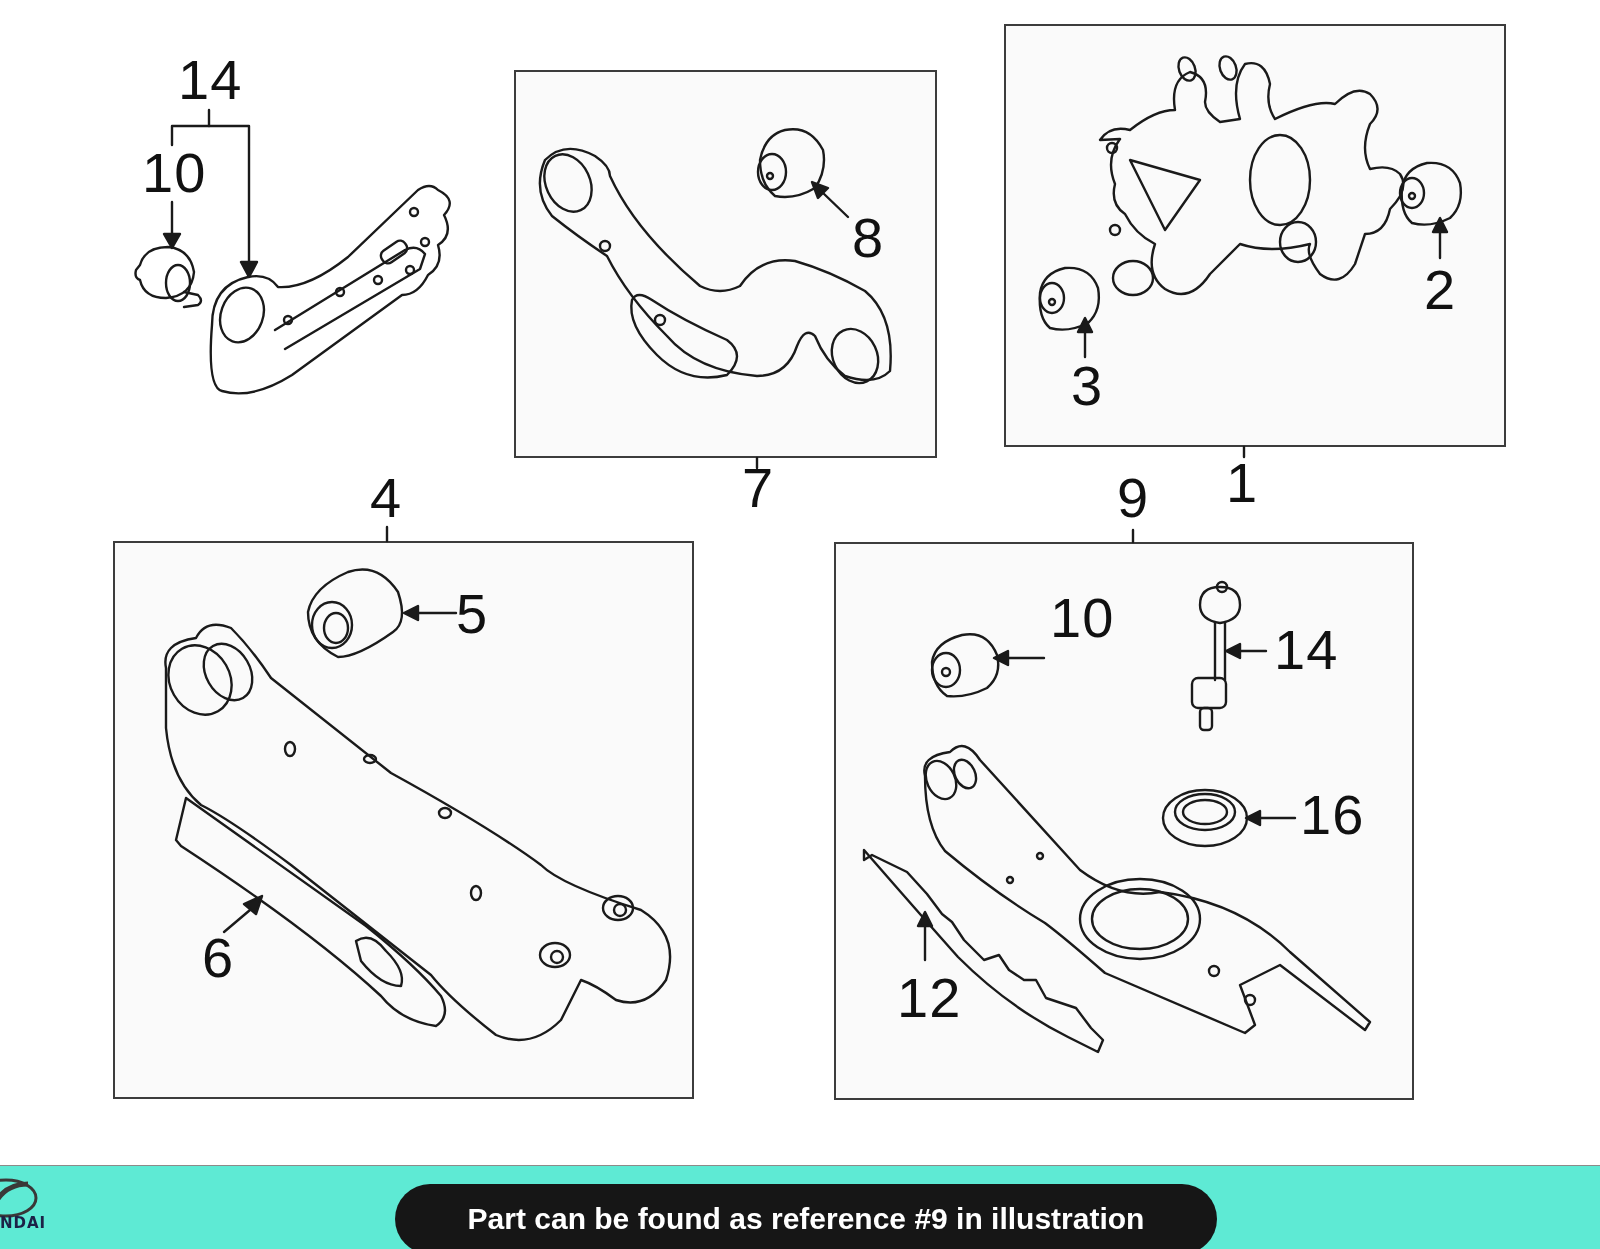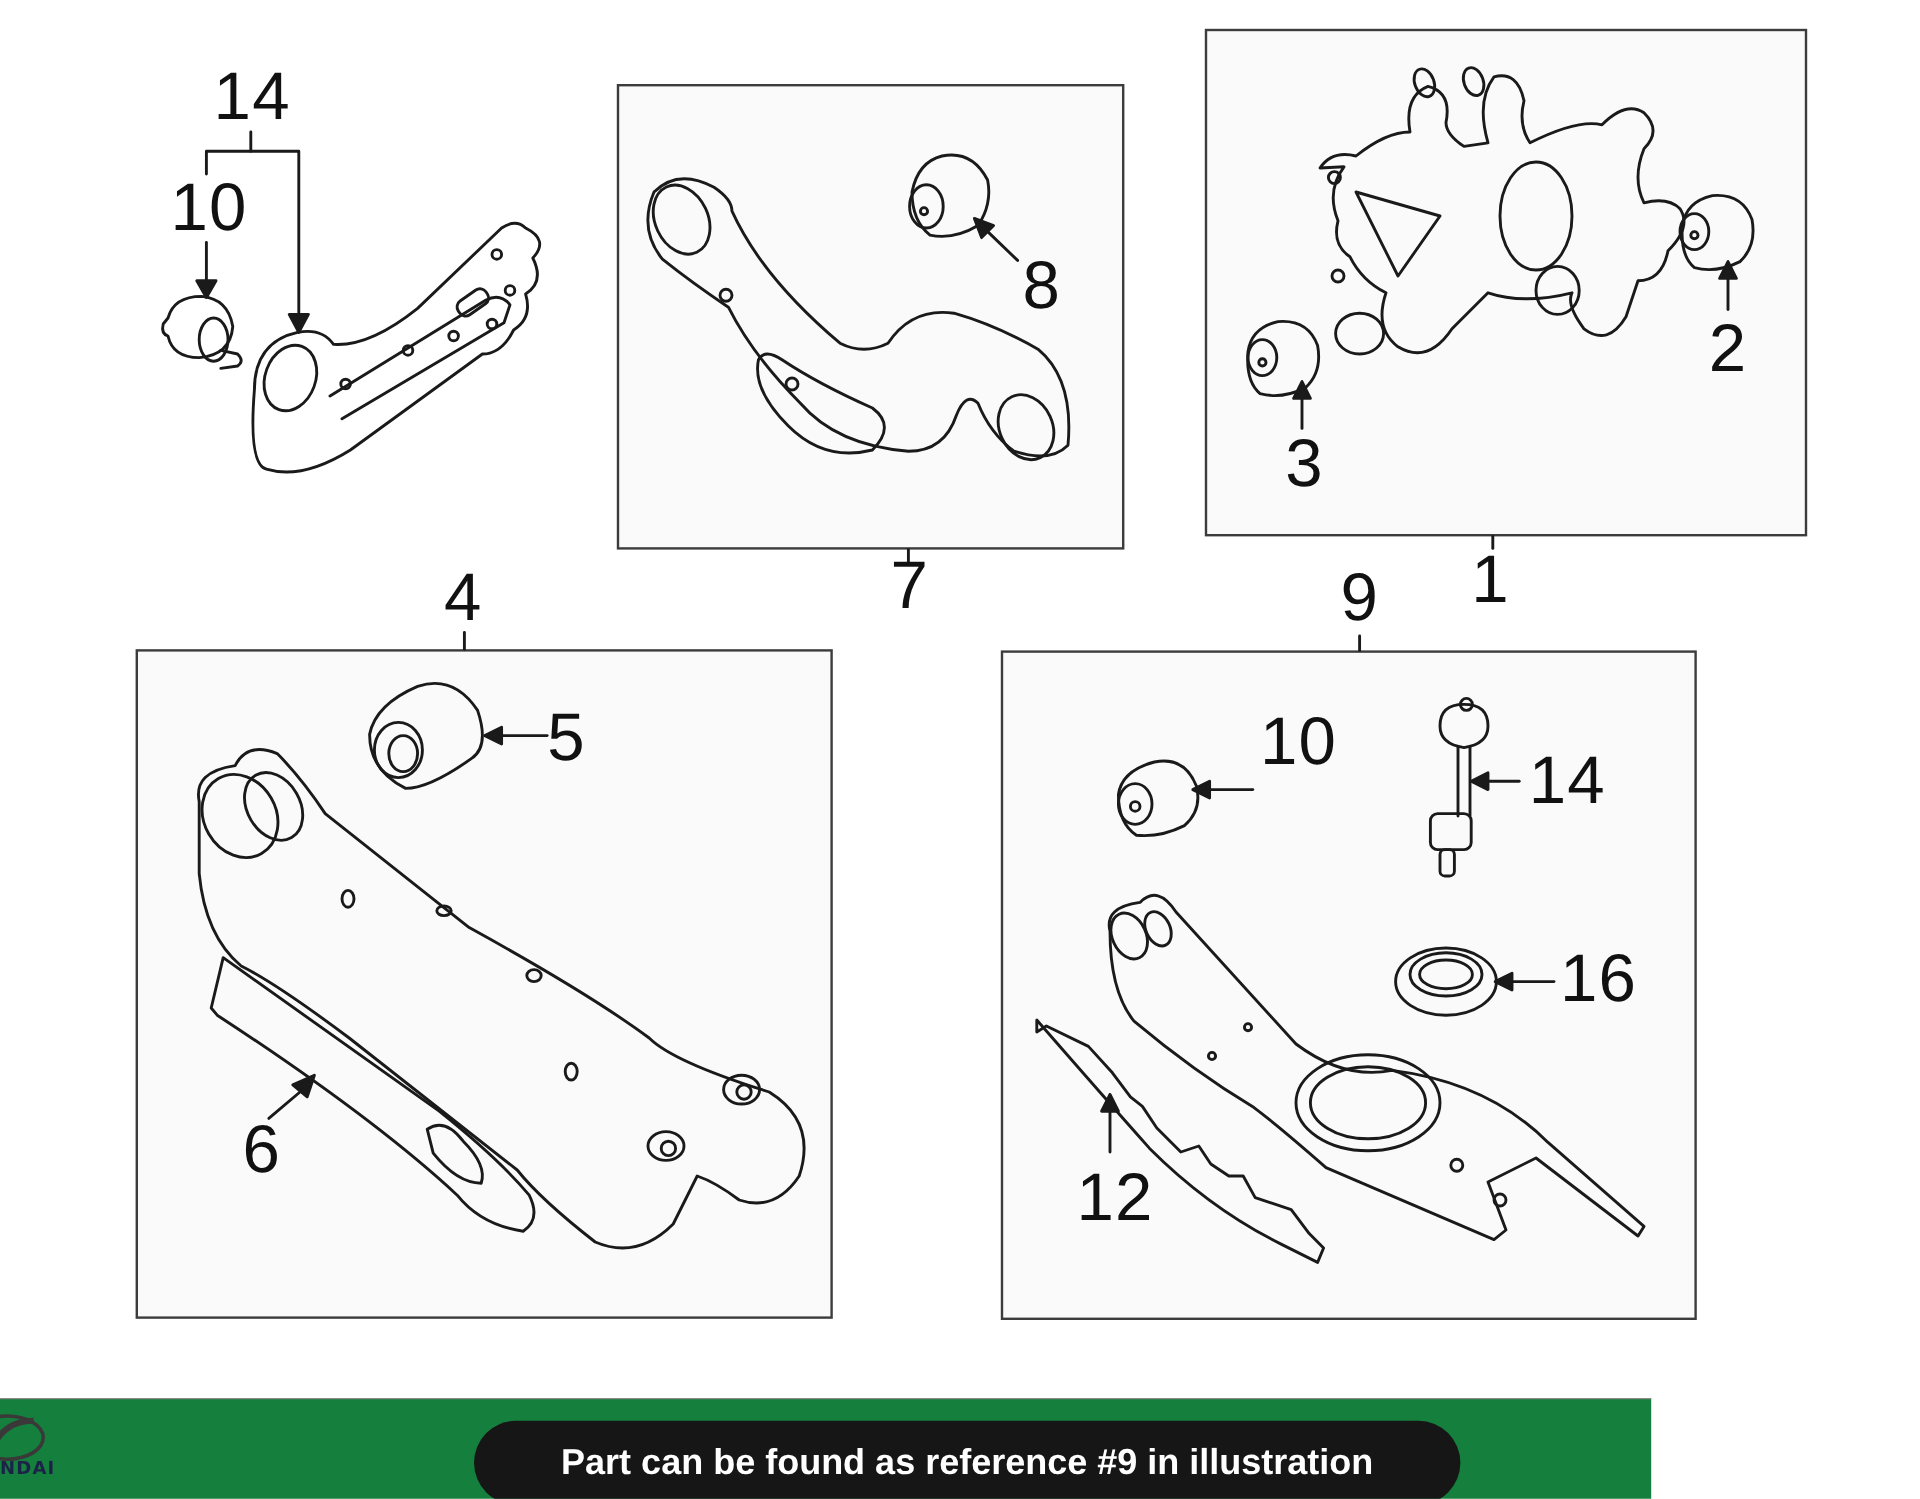--- a/index.html
+++ b/index.html
@@ -10,21 +10,21 @@
   .diagram { position:absolute; left:0; top:0; width:1600px; height:1140px; }
   .panel {
     position:absolute; background:#fafafa; border:2.5px solid #3c3c3c; box-sizing:border-box;
   }
   .ref {
     position:absolute; font-family:Liberation Sans, sans-serif; font-size:56px; color:#111;
     line-height:1; letter-spacing:1px;
   }
   svg.art { position:absolute; left:0; top:0; overflow:visible; }
   .bottom-bar {
-    position:absolute; left:0; top:1165px; width:1376px; height:84px; background:#15803d;
+    position:absolute; left:0; top:1165px; width:1600px; height:84px; background:#5eead4;
     border-top:1px solid #8d8a89;
   }
   .logo { position:absolute; left:-18px; top:10px; width:56px; height:60px; }
   .logo-text {
     position:absolute; left:0; top:48px; font-family:"DejaVu Sans", sans-serif; font-weight:bold;
     font-size:15px; color:#1c2247; letter-spacing:1px;
   }
   .caption-pill {
     position:absolute; left:395px; top:18px; width:822px; height:70px; background:#161616;
     border-radius:35px; color:#ffffff; display:flex; align-items:center; justify-content:center;

